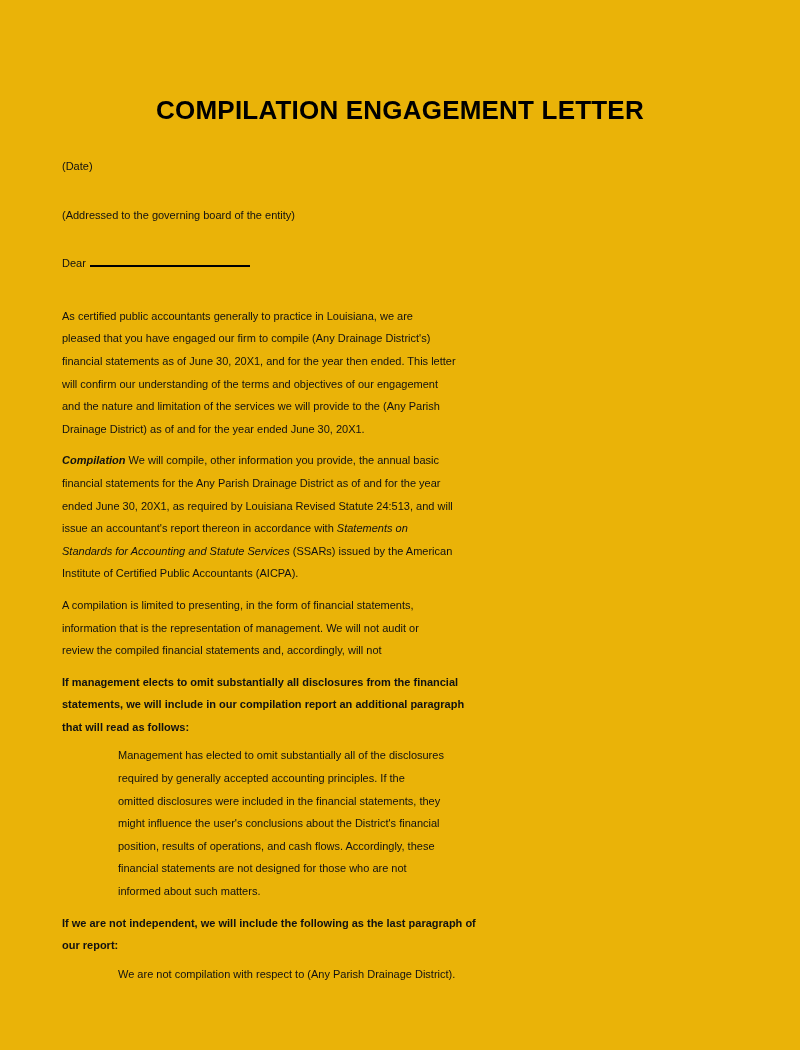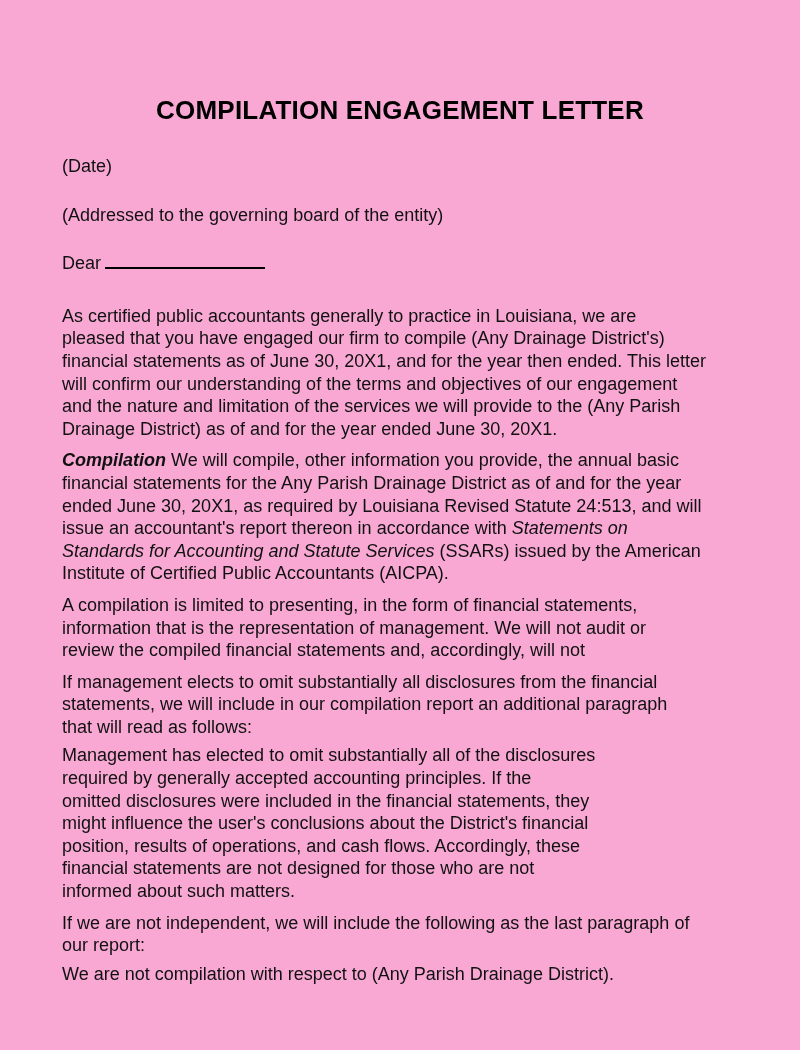--- a/index.html
+++ b/index.html
@@ -13,52 +13,53 @@
     height: 1050px;
     overflow: hidden;
     font-family: "Liberation Sans", sans-serif;
     color: #000000;
     -webkit-font-smoothing: antialiased;
   }
   .page {
     position: relative;
     width: 800px;
     height: 1050px;
-    background: #f9a8d4;
+    background: #eab308;
     box-sizing: border-box;
   }
   .doc-title {
     position: absolute;
     top: 78px;
     left: 0;
     width: 800px;
     text-align: center;
     font-size: 26px;
     font-weight: bold;
     letter-spacing: 0.2px;
     line-height: 30px;
   }
   .body-area {
     position: absolute;
     top: 155px;
     left: 62px;
     width: 652px;
   }
   .para {
-    font-size: 18px;
+    font-size: 11px;
     line-height: 22.6px;
     margin: 0 0 11px 0;
     text-align: left;
     color: #111111;
   }
   .para.gap-sm { margin-bottom: 9px; }
   .para.gap-md { margin-bottom: 26px; }
   .para.gap-lg { margin-bottom: 30px; }
-  .para.tight  { margin-bottom: 6px; }
+  .para.tight  { margin-bottom: 6px; font-weight: bold; }
   .indent {
+    margin-left: 56px;
     width: 596px;
   }
   .blank-line {
     display: inline-block;
     border-bottom: 2px solid #000;
     width: 160px;
     height: 0.82em;
     vertical-align: baseline;
     margin-left: 4px;
   }

